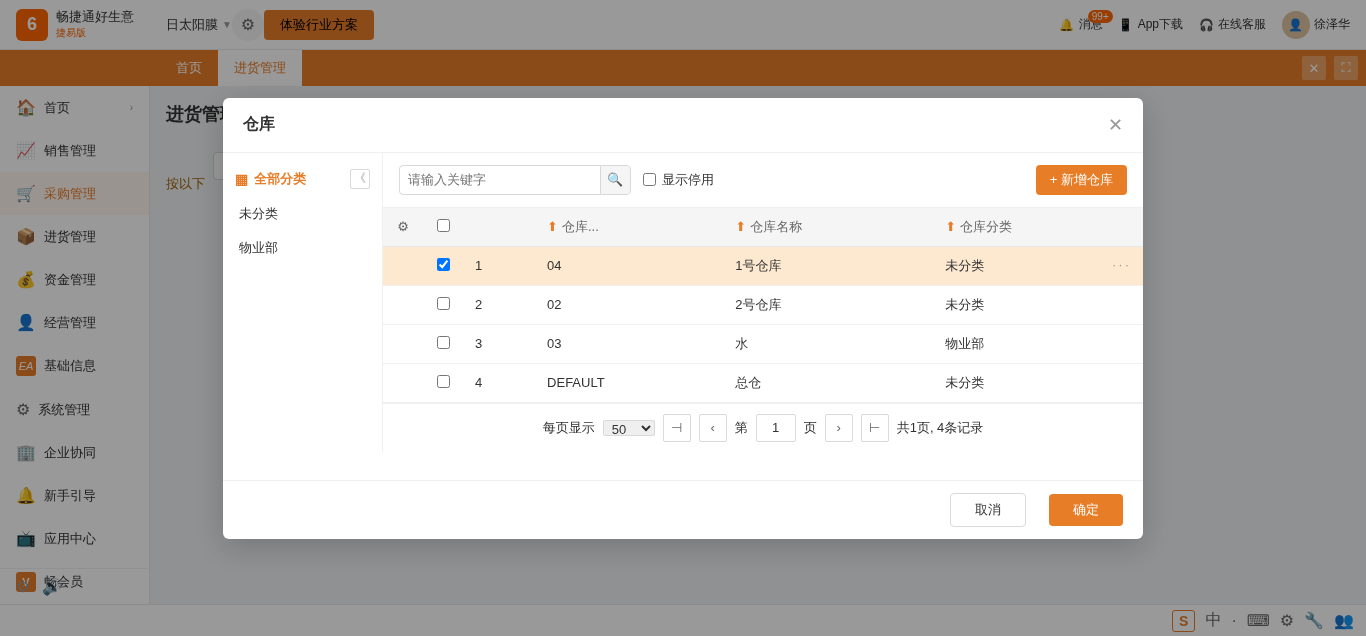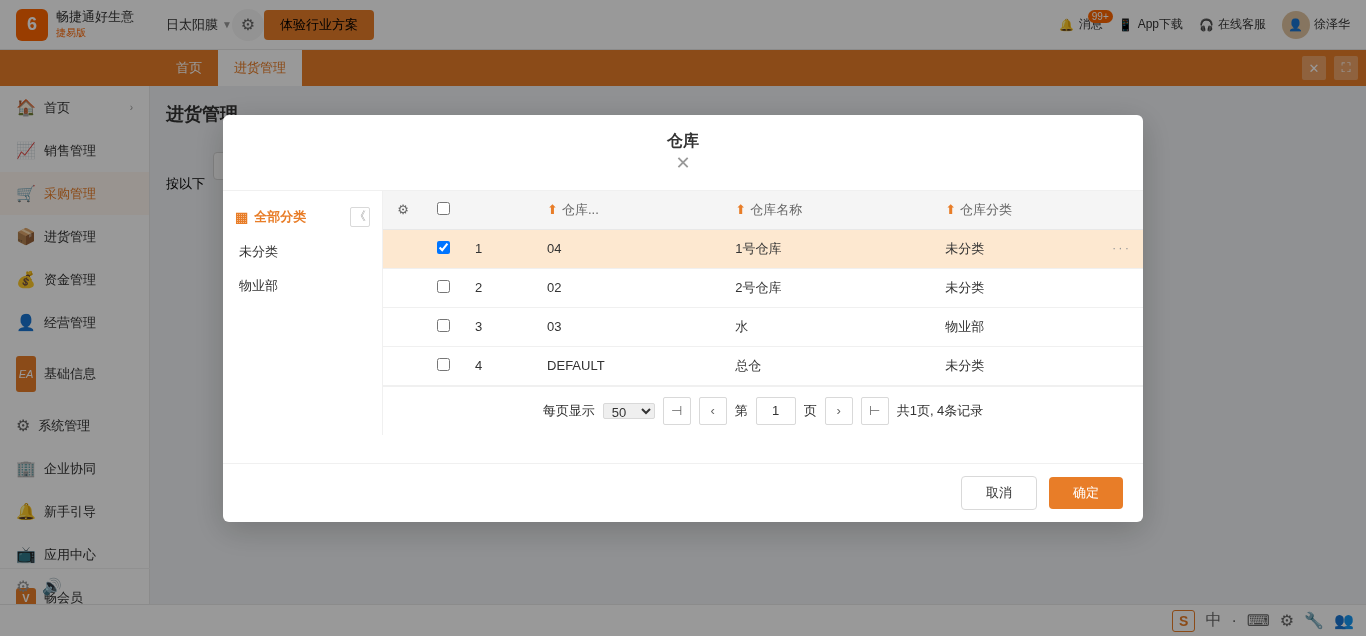--- a/index.html
+++ b/index.html
@@ -152,21 +152,21 @@
       padding: 16px;
       overflow: auto;
       position: relative;
     }
     .page-title {
       font-size: 18px; font-weight: bold; color: #333; margin-bottom: 12px;
     }
     .toolbar {
       display: flex; align-items: center; gap: 8px; margin-bottom: 12px;
     }
-    .filter-label { color: #000000; font-size: 13px; margin-top: 37px; }
+    .filter-label { color: #a16207; font-size: 13px; margin-top: 37px; }
     .action-btn {
       padding: 4px 12px; border-radius: 4px; cursor: pointer; font-size: 13px;
     }
     .btn-orange { background: #e87d28; color: #fff; border: none; }
     .btn-outline { background: #fff; border: 1px solid #d9d9d9; color: #333; }
     .btn-text { background: none; border: none; color: #666; cursor: pointer; }
 
     
     .modal-backdrop {
       position: fixed; top: 0; left: 0; width: 100%; height: 100%;
@@ -180,21 +180,21 @@
       background: #fff;
       border-radius: 6px;
       width: 920px;
       max-height: 560px;
       box-shadow: 0 8px 32px rgba(0,0,0,0.2);
       display: flex; flex-direction: column;
     }
     .modal-header {
       padding: 16px 20px;
       border-bottom: 1px solid #f0f0f0;
-      display: flex; align-items: center; justify-content: space-between; flex-direction: column;
+      display: flex; align-items: center; justify-content: space-between;
     }
     .modal-title { font-size: 16px; font-weight: bold; color: #333; }
     .modal-close {
       cursor: pointer; color: #999; font-size: 18px;
     }
     .modal-body {
       display: flex; flex: 1; overflow: hidden;
     }
     .modal-sidebar {
       width: 160px;
@@ -308,21 +308,21 @@
     }
     .per-page-select {
       height: 16px; border: 1px solid #d9d9d9; border-radius: 2px;
       font-size: 13px; color: #333; padding: 0 4px;
     }
 
     
     .modal-footer {
       padding: 12px 20px;
       display: flex; align-items: center; justify-content: flex-end;
-      gap: 12px;
+      gap: 23px;
       border-top: 1px solid #f0f0f0;
       margin-top: 28px;
     }
     .cancel-btn {
       padding: 7px 24px;
       border: 1px solid #d9d9d9; border-radius: 4px;
       background: #fff; cursor: pointer; font-size: 13px; color: #333;
     }
     .confirm-btn {
       padding: 7px 24px;
@@ -412,21 +412,21 @@
     </div>
     <div class="sidebar-item">
       <span class="sidebar-icon">💰</span>
       <span>资金管理</span>
     </div>
     <div class="sidebar-item">
       <span class="sidebar-icon">👤</span>
       <span>经营管理</span>
     </div>
     <div class="sidebar-item">
-      <span class="sidebar-icon" style="background:#e87d28;color:#fff;width:20px;height:36px;border-radius:3px;display:flex;align-items:center;justify-content:center;font-size:11px;font-style:italic;">EA</span>
+      <span class="sidebar-icon" style="background:#e87d28;color:#fff;width:20px;height:20px;border-radius:3px;display:flex;align-items:center;justify-content:center;font-size:11px;font-style:italic;">EA</span>
       <span>基础信息</span>
     </div>
     <div class="sidebar-item">
       <span class="sidebar-icon">⚙</span>
       <span>系统管理</span>
     </div>
     <div class="sidebar-item">
       <span class="sidebar-icon">🏢</span>
       <span>企业协同</span>
     </div>
@@ -478,20 +478,31 @@
             <span>全部分类</span>
           </div>
           <div class="collapse-btn">《</div>
         </div>
         <div class="category-item">未分类</div>
         <div class="category-item">物业部</div>
       </div>
 
       <div class="modal-content">
 
+        <div class="modal-toolbar">
+          <div class="search-box">
+            <input class="search-input" type="text" placeholder="请输入关键字" style="">
+            <div class="search-icon-btn">🔍</div>
+          </div>
+          <label class="checkbox-label">
+            <input type="checkbox" style="">
+            <span>显示停用</span>
+          </label>
+          <button class="new-warehouse-btn">+ 新增仓库</button>
+        </div>
 
         <div class="table-container">
           <table>
             <thead>
               <tr>
                 <th class="gear-col th-center">⚙</th>
                 <th class="check-col th-center">
                   <input type="checkbox" style="">
                 </th>
                 <th></th>

